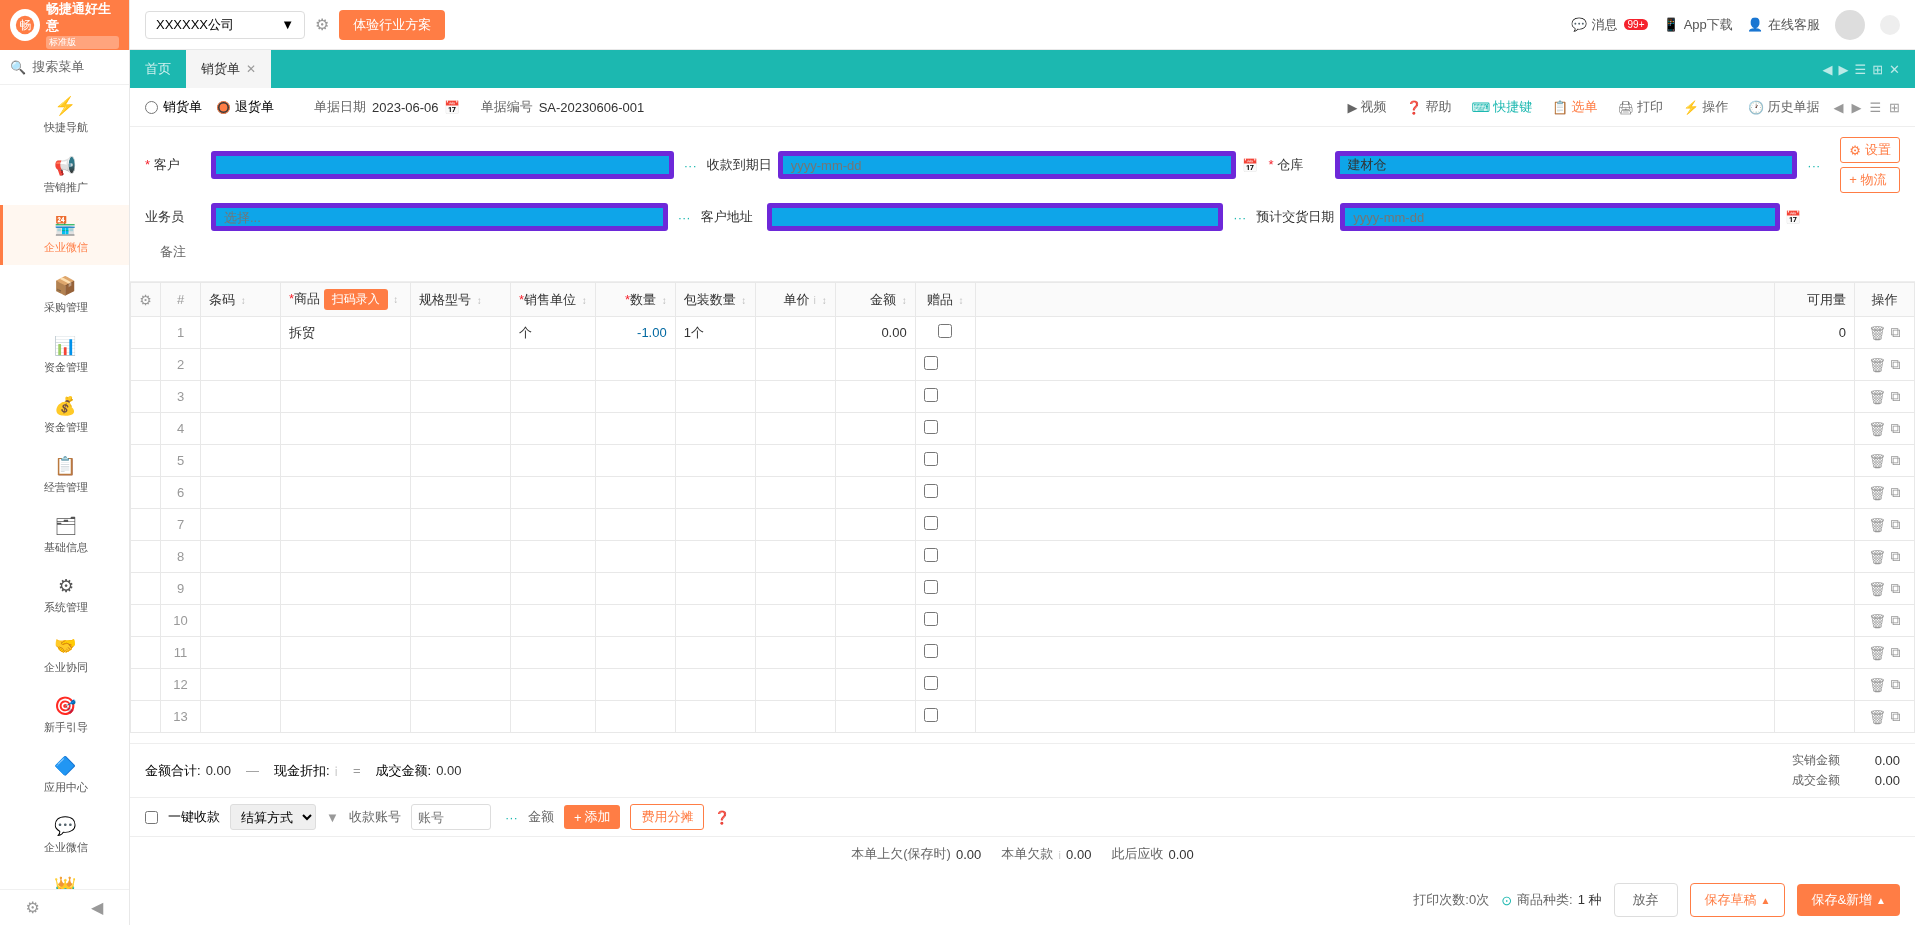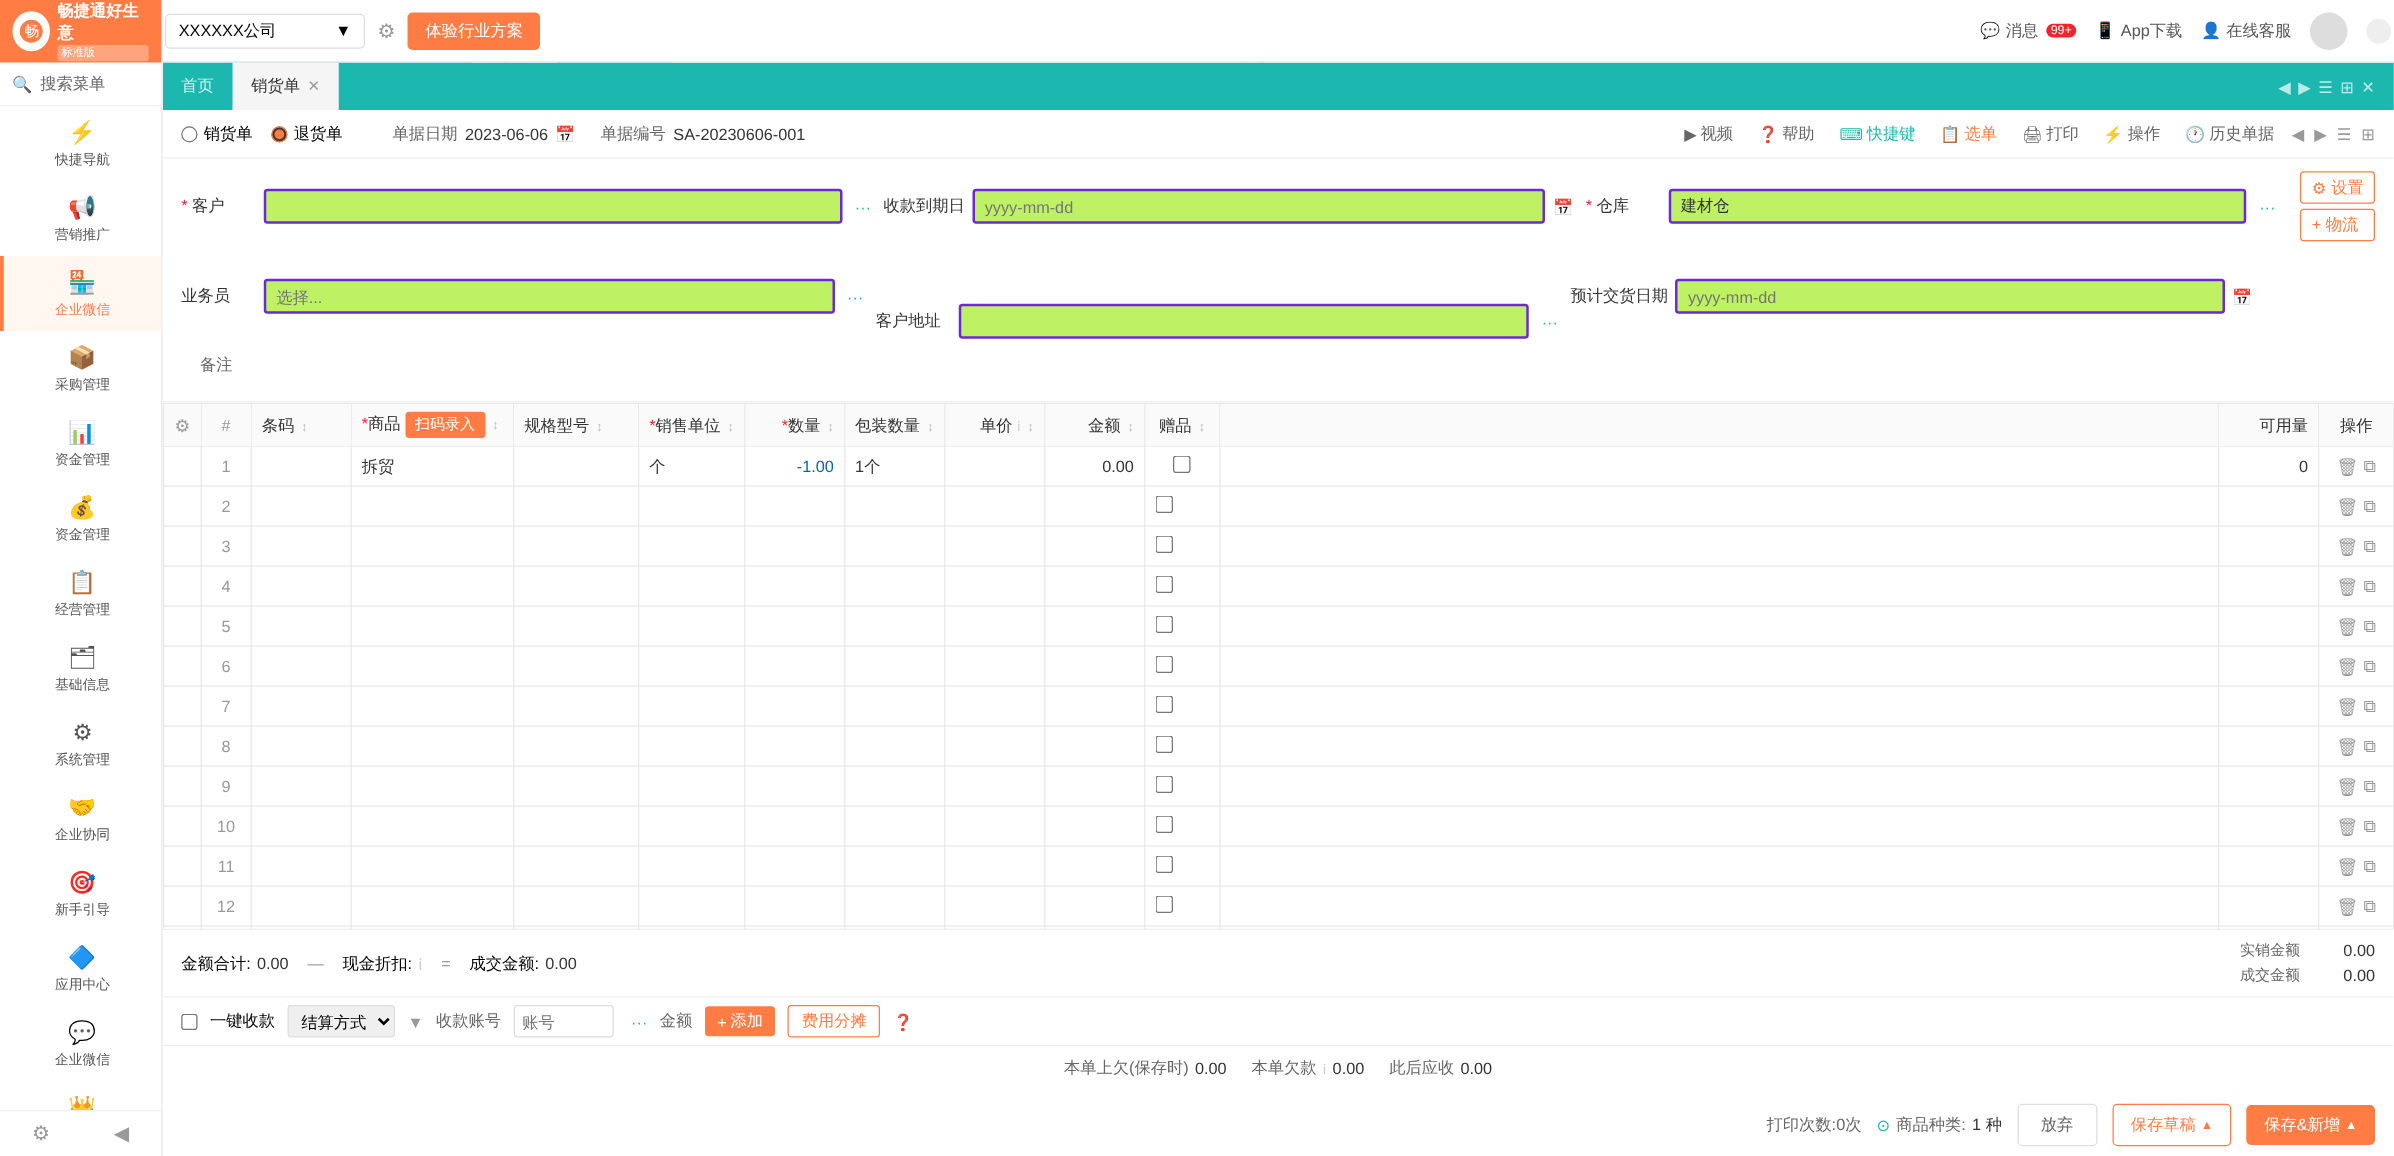--- a/index.html
+++ b/index.html
@@ -38,21 +38,21 @@
     .sidebar-bottom {
       border-top: 1px solid #f0f0f0; padding: 8px 0;
       display: flex; align-items: center; justify-content: space-around;
     }
     .sidebar-bottom-btn { cursor: pointer; color: #999; font-size: 16px; }
 
     
     .top-header {
       position: fixed; left: 130px; top: 0; right: 0; height: 50px;
       background: #fff; border-bottom: 1px solid #e8e8e8;
-      display: flex; align-items: center; padding: 0 2px; gap: 10px; z-index: 100;
+      display: flex; align-items: center; padding: 0 15px; gap: 10px; z-index: 100;
     }
     .company-select {
       display: flex; align-items: center; gap: 5px; border: 1px solid #ddd;
       border-radius: 4px; padding: 4px 10px; cursor: pointer; min-width: 160px;
       background: #fff;
     }
     .header-btn-orange {
       background: #ff7d45; color: #fff; border: none; border-radius: 4px;
       padding: 6px 14px; cursor: pointer; font-size: 13px;
     }
@@ -106,23 +106,23 @@
     
     .fields-section {
       padding: 10px 15px; border-bottom: 1px solid #eee;
       display: flex; flex-direction: column; gap: 10px;
     }
     .fields-row { display: flex; align-items: center; gap: 10px; }
     .field-item { display: flex; align-items: center; gap: 6px; flex: 1; }
     .field-label { color: #333; white-space: nowrap; min-width: 60px; }
     .field-required { color: #f5222d; }
     .field-input {
-      flex: 1; border: 2px solid #6d28d9; border-radius: 3px;
+      flex: 1; border: 5px solid #6d28d9; border-radius: 3px;
       padding: 4px 8px; height: 28px; color: #333; outline: none;
-      background: #bef264;
+      background: #0ea5e9;
     }
     .field-dots { color: #1cb8b0; cursor: pointer; margin-left: 4px; }
     .field-cal-icon { color: #999; cursor: pointer; }
     .setting-btn {
       display: flex; align-items: center; gap: 4px; cursor: pointer;
       border: 1px solid #ff7d45; color: #ff7d45; border-radius: 3px;
       padding: 3px 8px; font-size: 12px;
     }
     .logistics-btn {
       display: flex; align-items: center; gap: 4px; cursor: pointer;
@@ -457,21 +457,21 @@
             <span>+ 物流</span>
           </div>
         </div>
       </div>
       <div class="fields-row">
         <div class="field-item" style="flex:1.2;">
           <span class="field-label">业务员</span>
           <input class="field-input" style="flex: 1 1 0%;" placeholder="选择...">
           <span class="field-dots">···</span>
         </div>
-        <div class="field-item" style="flex:1.2;margin-top:40px;">
+        <div class="field-item" style="flex:1.2;">
           <span class="field-label">客户地址</span>
           <input class="field-input" style="flex: 1 1 0%;">
           <span class="field-dots">···</span>
         </div>
         <div class="field-item" style="flex:1.2;">
           <span class="field-label">预计交货日期</span>
           <input class="field-input" style="flex: 1 1 0%;" placeholder="yyyy-mm-dd">
           <span class="field-cal-icon">📅</span>
         </div>
         <div style="width:88px;"></div>

